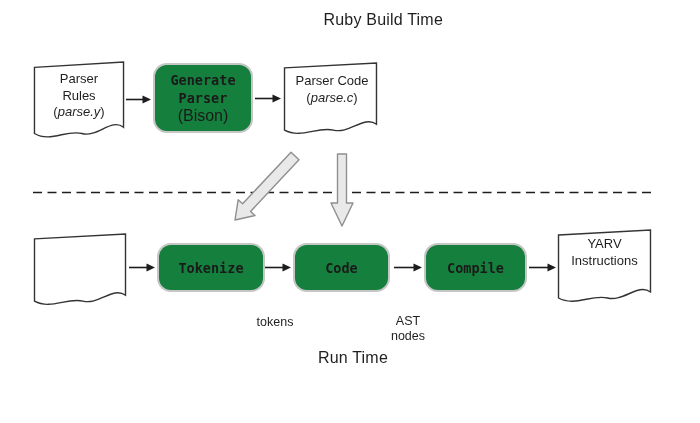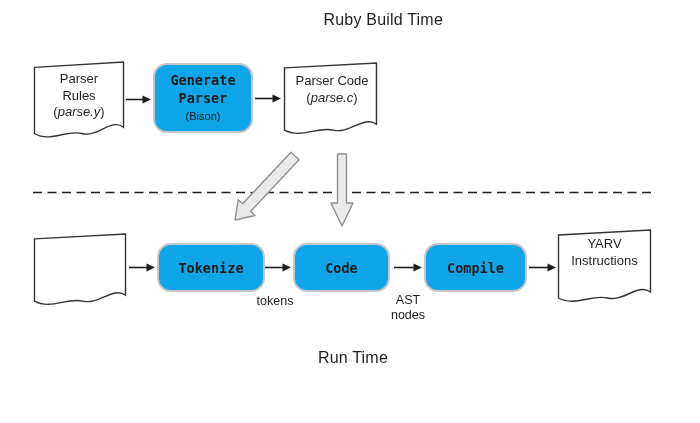--- a/index.html
+++ b/index.html
@@ -10,30 +10,30 @@
   .abs { position:absolute; }
   .title-text {
     font-size:16px; letter-spacing:0.2px; text-align:right; color:#1f1f1f;
   }
   .doc-label {
     font-size:13px; line-height:16.5px; text-align:center; color:#1f1f1f;
   }
   .doc-label .file { font-style:italic; }
   .proc-box {
     position:absolute; box-sizing:border-box;
-    background:#0ea5e9; border:2px solid #c6c6c6; border-radius:14px;
+    background:#15803d; border:2px solid #c6c6c6; border-radius:14px;
     display:flex; flex-direction:column; align-items:center; justify-content:center;
   }
   .proc-label {
     font-family:"DejaVu Sans Mono", monospace; font-weight:bold;
     font-size:13.5px; line-height:18px; color:#1a1a1a; text-align:center;
   }
   .proc-note { font-family:"Liberation Sans", sans-serif; font-weight:normal;
-    font-size:11px; line-height:18px; color:#1a1a1a; }
-  .small-label { font-size:12.5px; line-height:15px; text-align:center; color:#1f1f1f; }
+    font-size:16px; line-height:18px; color:#1a1a1a; }
+  .small-label { font-size:12.5px; line-height:15px; text-align:center; color:#1f1f1f;margin-top:21px; }
   .caption-text { font-size:15px; font-style:italic; color:#222; white-space:nowrap; }
   svg .doc-path { fill:#ffffff; stroke:#333333; stroke-width:1.4; vector-effect:non-scaling-stroke; }
   svg .flow-line { stroke:#1d1d1d; stroke-width:1.6; }
   svg .flow-head { fill:#1d1d1d; stroke:none; }
   svg .block-arrow { fill:#e9e9e9; stroke:#8f8f8f; stroke-width:1.4; stroke-linejoin:round; }
   svg .divider { stroke:#1d1d1d; stroke-width:1.6; }
 </style>
 </head>
 <body>
 

